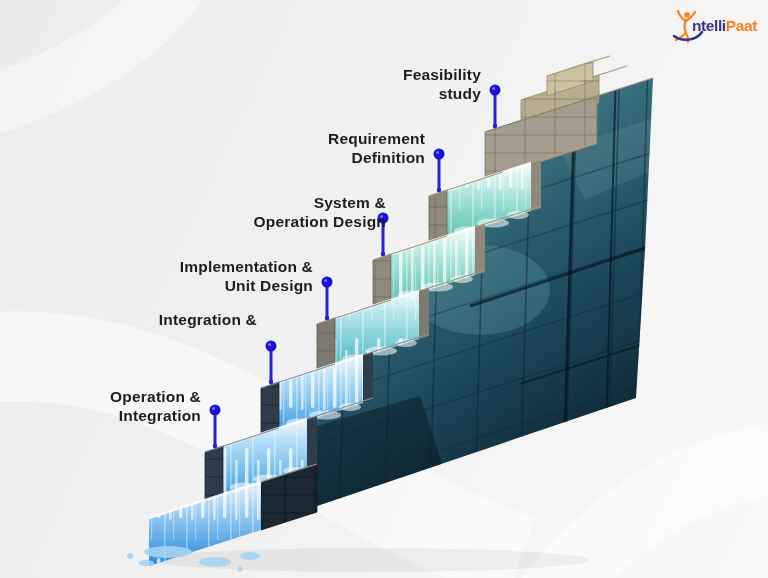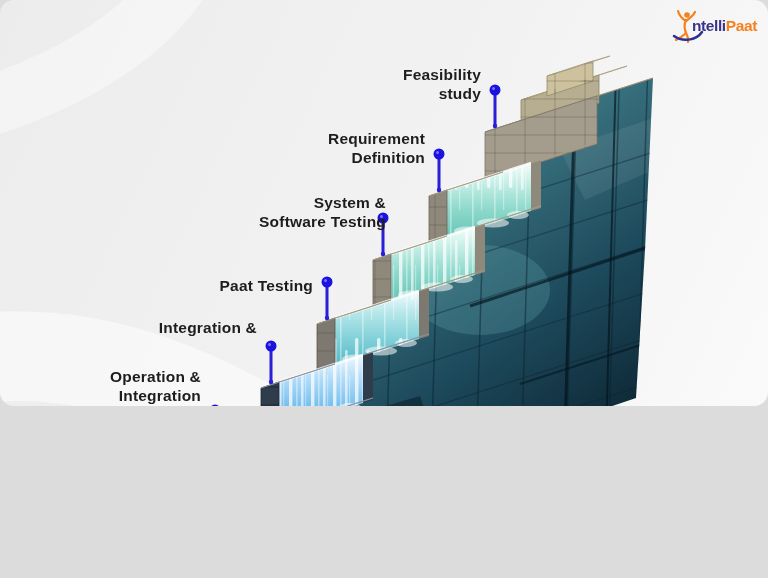--- a/index.html
+++ b/index.html
@@ -1,20 +1,19 @@
 <!DOCTYPE html>
 <html><head>
 <meta charset="utf-8">
 <style>
   html,body{margin:0;padding:0;background:#dcdcdc;}
   .canvas{
-    width:768px;height:406px;position:relative;overflow:hidden;
+    width:768px;height:578px;position:relative;overflow:hidden;
     background:linear-gradient(115deg,#ececed 0%,#f2f2f3 55%,#fafafa 100%);
     font-family:"Liberation Sans",sans-serif;
-    border-radius:14px;
   }
   .canvas svg.scene{position:absolute;left:0;top:0;}
   .stage-label{
     position:absolute;text-align:right;font-weight:700;font-size:15.5px;
     line-height:1.2;color:#1e1d1b;letter-spacing:.2px;white-space:nowrap;
   }
   .logo-text{font-weight:700;font-size:15.5px;letter-spacing:-0.4px;}
 </style>
 </head>
 <body>
@@ -296,27 +295,27 @@
 <div class="stage-label" style="right:343px;top:130px">
   <span>Requirement</span><br>
   <span>Definition</span>
 </div>
 <div class="stage-label" style="right:287px;top:66px">
   <span>Feasibility</span><br>
   <span>study</span>
 </div>
 <div class="stage-label" style="right:382px;top:194px">
   <span>System &amp;</span><br>
-  <span>Software Testing</span>
+  <span>Operation Design</span>
 </div>
 <div class="stage-label" style="right:455px;top:258px">
-  <br>
-  <span>Paat Testing</span>
-</div>
-<div class="stage-label" style="right:511px;top:319px">
+  <span>Implementation &amp;</span><br>
+  <span>Unit Design</span>
+</div>
+<div class="stage-label" style="right:511px;top:311px">
   <span>Integration &amp;</span><br>
 </div>
-<div class="stage-label" style="right:567px;top:368px">
+<div class="stage-label" style="right:567px;top:388px">
   <span>Operation &amp;</span><br>
   <span>Integration</span>
 </div>
 
 </div>
 
 </body></html>

